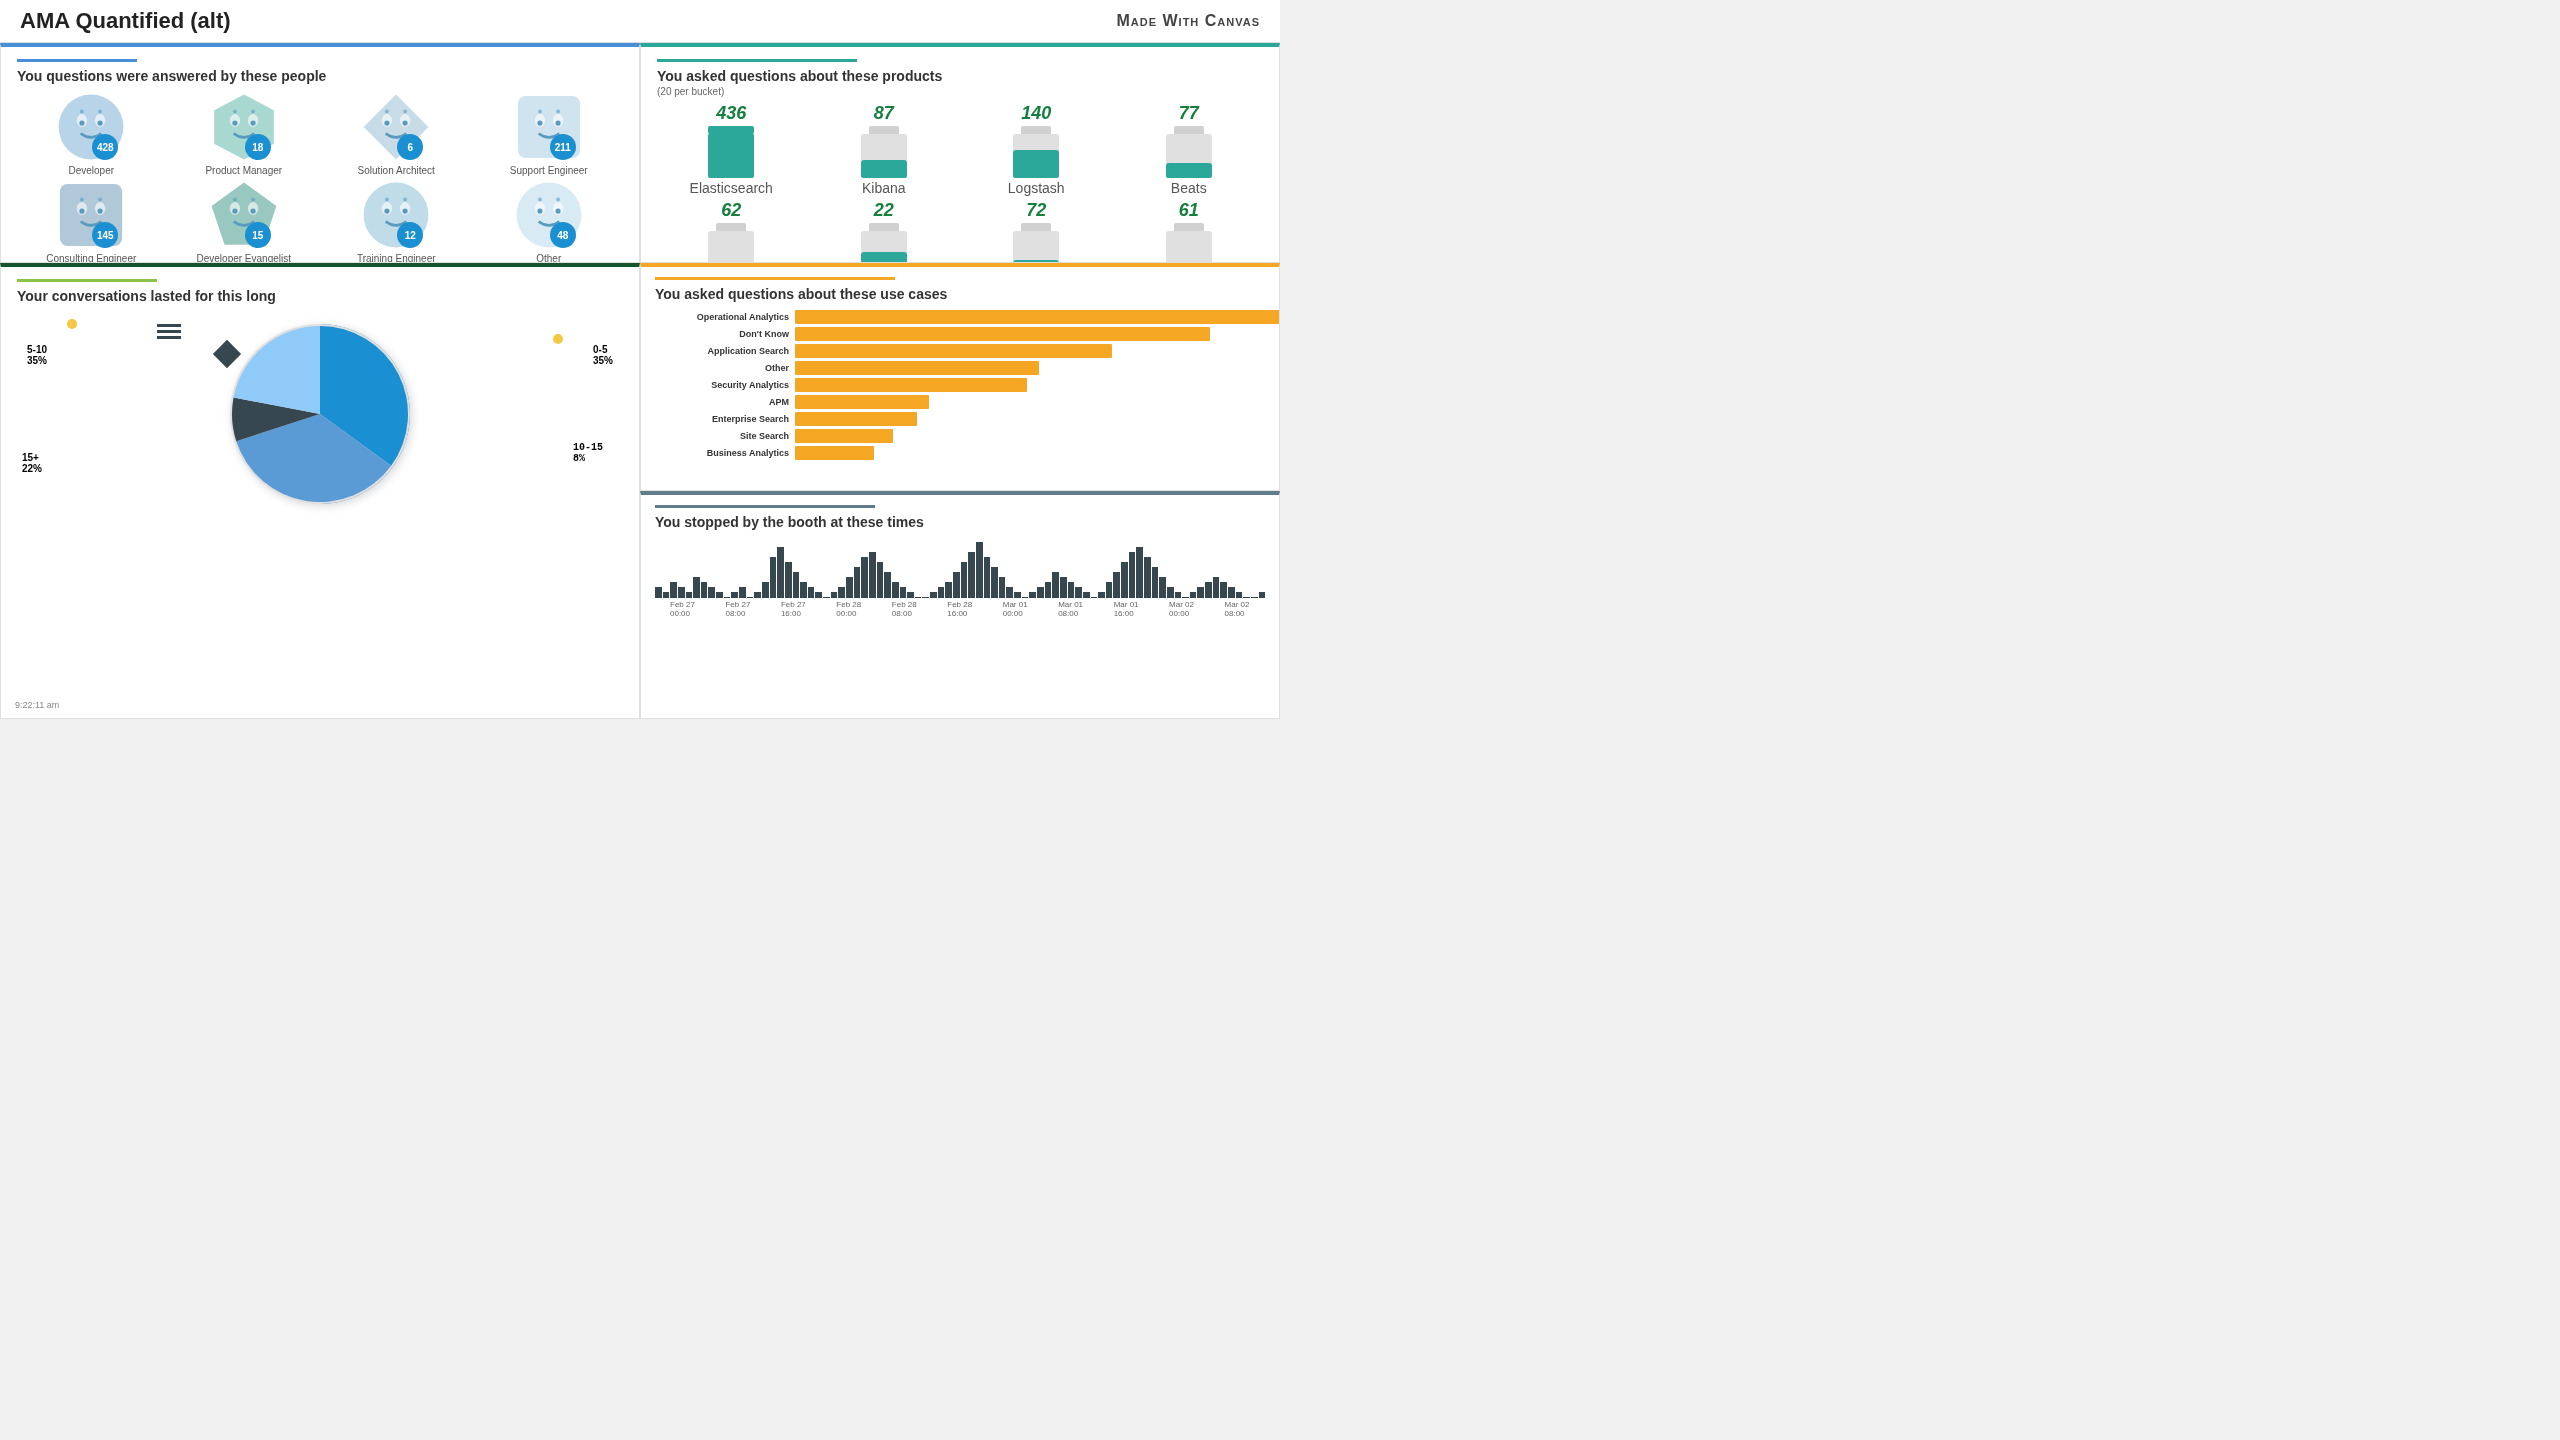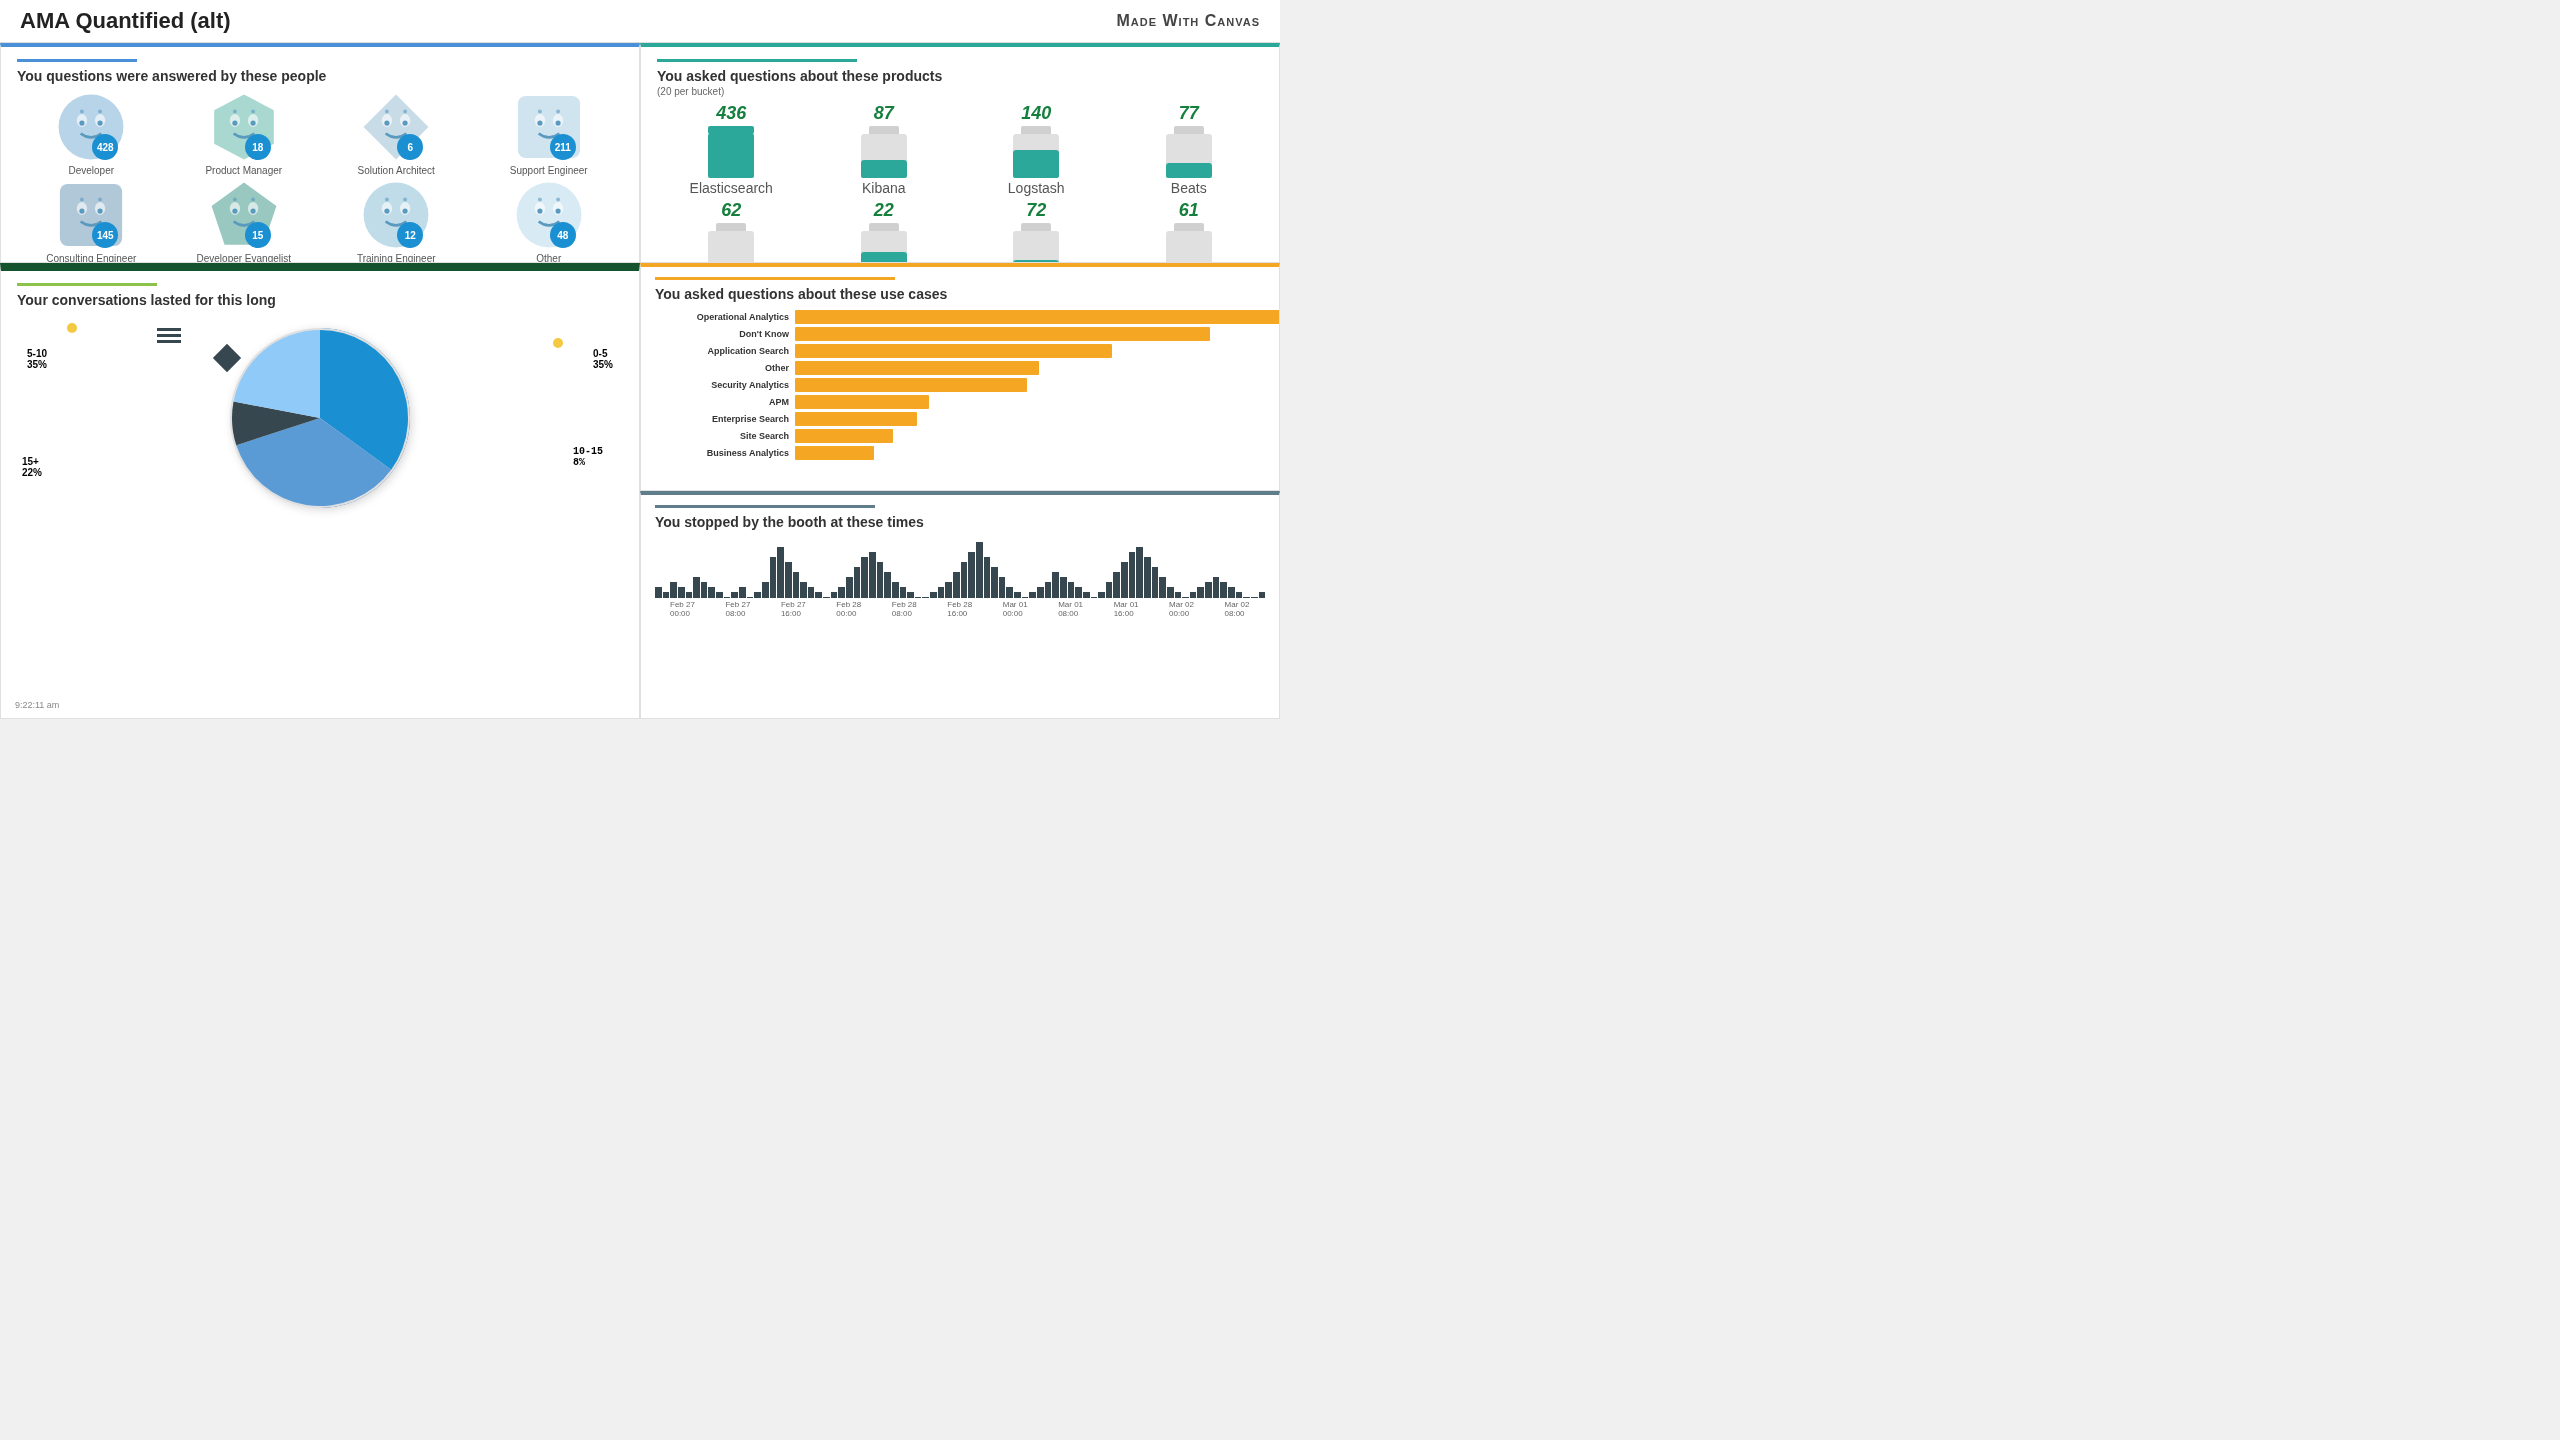--- a/index.html
+++ b/index.html
@@ -38,21 +38,21 @@
       height: calc(720px - 44px);
     }
     .panel {
       background: #fff;
       border: 1px solid #e0e0e0;
       padding: 12px 16px;
       overflow: hidden;
     }
     .panel-accent-blue { border-top: 4px solid #4a90d9; }
     .panel-accent-teal { border-top: 4px solid #2ca89a; }
-    .panel-accent-green { border-top: 8px solid #14532d; }
+    .panel-accent-green { border-top: 4px solid #14532d; }
     .panel-title {
       font-size: 14px;
       font-weight: bold;
       color: #333;
       margin-bottom: 8px;
     }
     .panel-subtitle {
       font-size: 10px;
       color: #666;
       margin-top: -6px;

